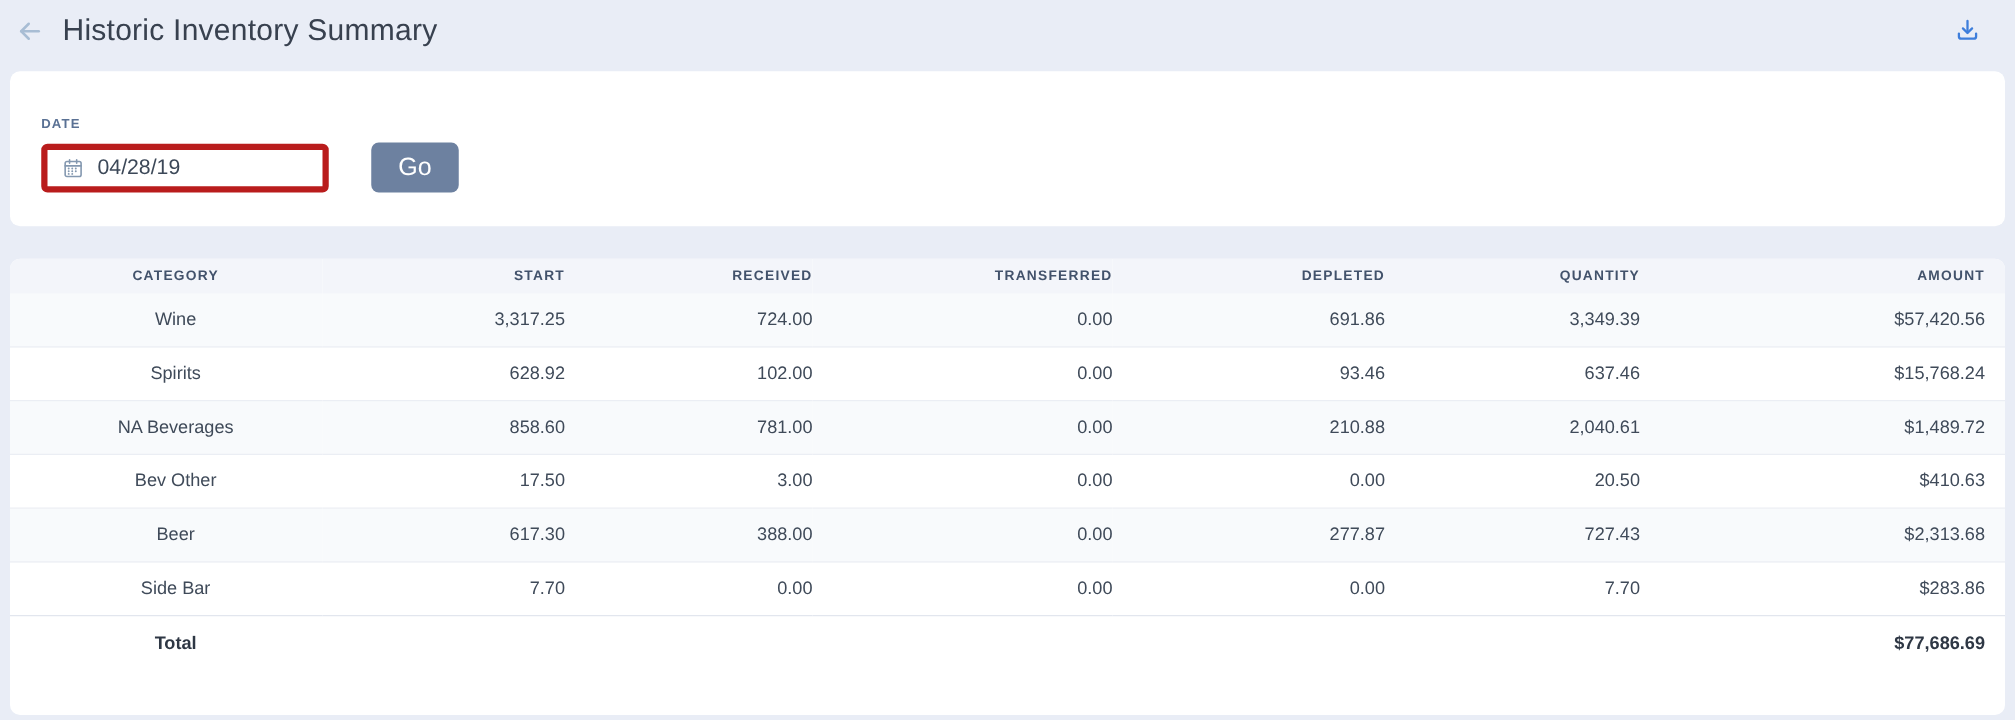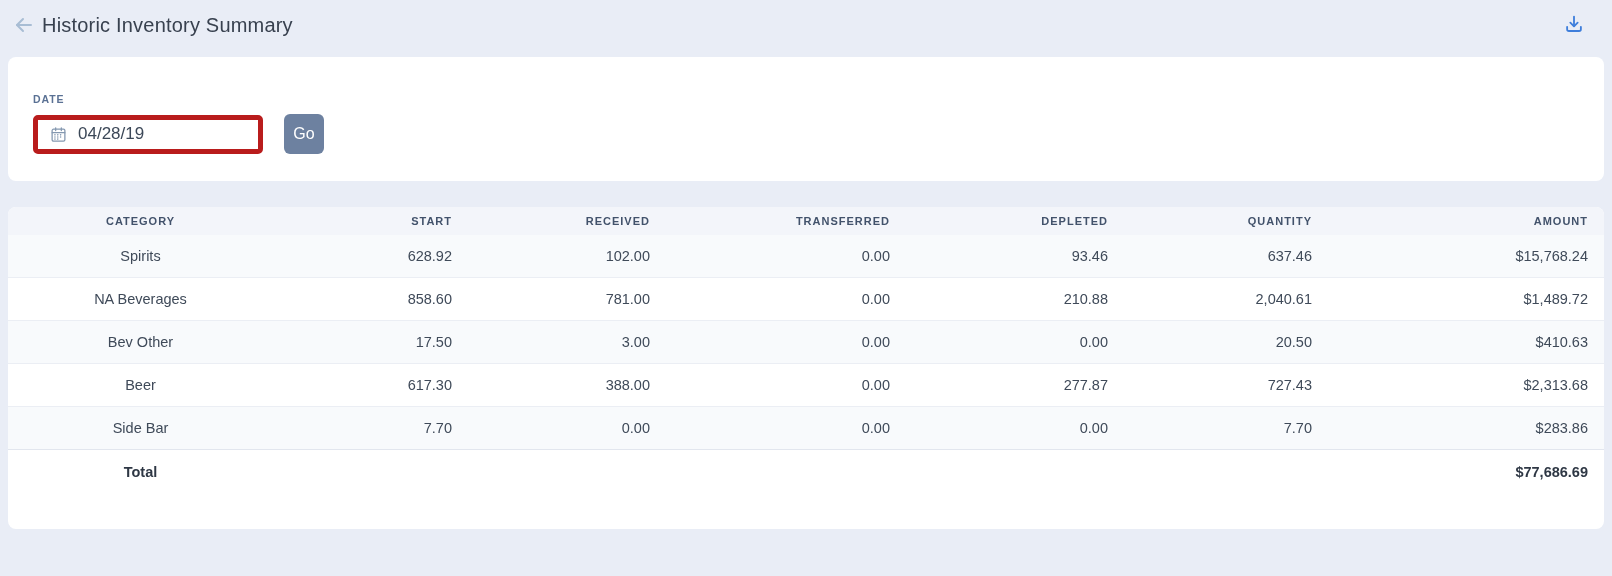--- a/index.html
+++ b/index.html
@@ -16,22 +16,22 @@
     display: flex; align-items: center;
     height: 50px;
     padding: 0 24px 0 10px;
   }
   .back-btn {
     width: 28px; height: 28px;
     display: flex; align-items: center; justify-content: center;
     cursor: pointer;
   }
   .page-title {
-    margin-left: 4px;
-    font-size: 20px;
+    margin-left: 12px;
+    font-size: 24px;
     font-weight: 500;
     color: #38414f;
     letter-spacing: 0.2px;
   }
   .download-btn {
     margin-left: auto;
     width: 28px; height: 28px;
     display: flex; align-items: center; justify-content: center;
     cursor: pointer;
   }
@@ -60,27 +60,27 @@
     width: 230px; height: 39px;
     border: 5px solid #b91c1c;
     border-radius: 5px;
     padding: 0 12px;
     background: #fff;
     cursor: text;
   }
   .date-input .cal { margin-right: 11px; display: flex; }
   .date-value { font-size: 17px; color: #3c4858; }
   .go-btn {
-    margin-left: 21px;
-    width: 40px; height: 40px;
+    margin-left: 34px;
+    width: 70px; height: 40px;
     background: #6d81a0;
     border: none;
     border-radius: 6px;
     color: #ffffff;
-    font-size: 16px;
+    font-size: 20px;
     font-family: "Liberation Sans", sans-serif;
     cursor: pointer;
   }
 
   
   .table-card {
     margin-top: 26px;
     padding-bottom: 35px;
     overflow: hidden;
   }
@@ -178,20 +178,29 @@
         <th>START</th>
         <th>RECEIVED</th>
         <th>TRANSFERRED</th>
         <th>DEPLETED</th>
         <th>QUANTITY</th>
         <th class="amt">AMOUNT</th>
       </tr>
     </thead>
     <tbody>
       <tr>
+        <td class="cat">Wine</td>
+        <td>3,317.25</td>
+        <td>724.00</td>
+        <td>0.00</td>
+        <td>691.86</td>
+        <td>3,349.39</td>
+        <td class="amt">$57,420.56</td>
+      </tr>
+      <tr>
         <td class="cat">Spirits</td>
         <td>628.92</td>
         <td>102.00</td>
         <td>0.00</td>
         <td>93.46</td>
         <td>637.46</td>
         <td class="amt">$15,768.24</td>
       </tr>
       <tr>
         <td class="cat">NA Beverages</td>

